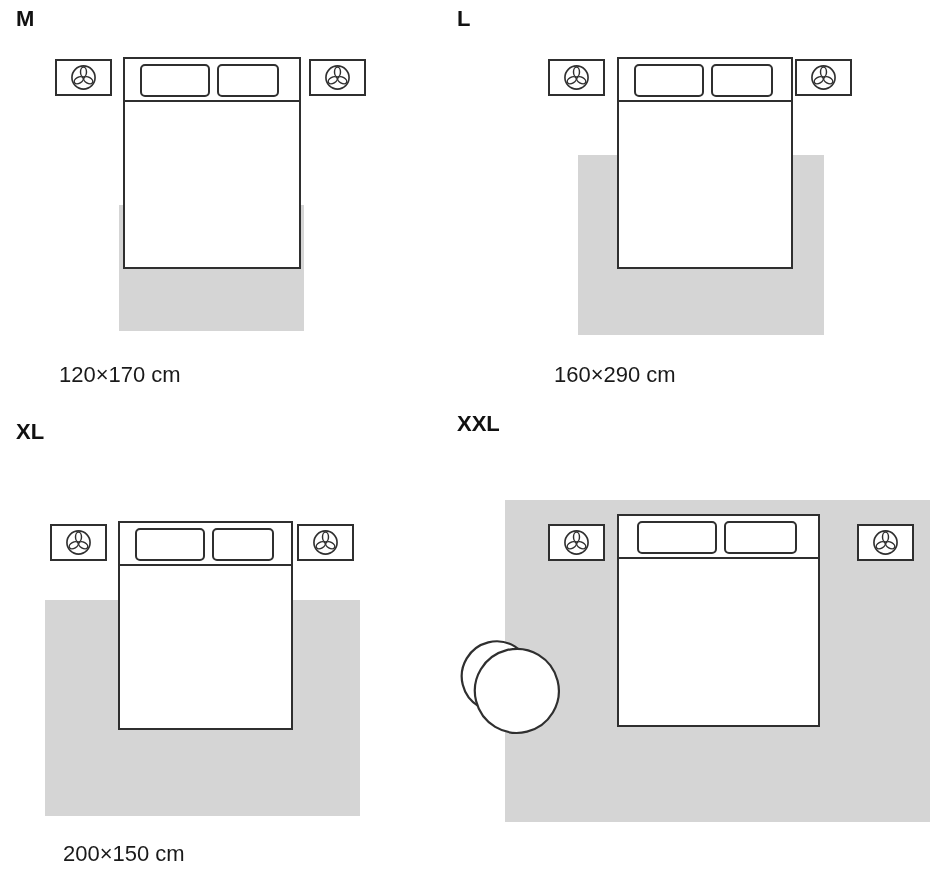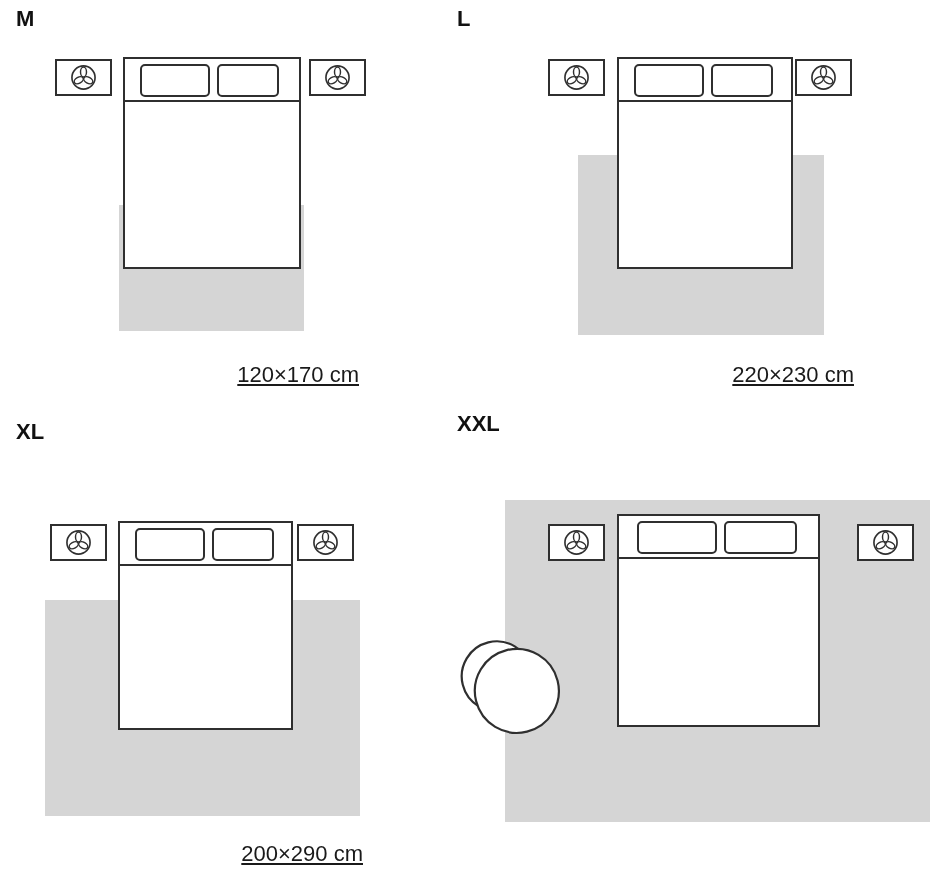--- a/index.html
+++ b/index.html
@@ -14,21 +14,21 @@
   .panel-l   { left: 440px; top: 0;     width: 500px; height: 400px; }
   .panel-xl  { left: 0;     top: 400px; width: 440px; height: 480px; }
   .panel-xxl { left: 440px; top: 400px; width: 500px; height: 480px; }
 
   .panel-label { position: absolute; font-weight: 700; font-size: 22px; color: #111111; }
   .panel-m  .panel-label { left: 16px; top: 6px; }
   .panel-l  .panel-label { left: 17px; top: 6px; }
   .panel-xl .panel-label { left: 16px; top: 19px; }
   .panel-xxl .panel-label { left: 17px; top: 11px; text-align: right; }
 
-  .size-label { position: absolute; font-size: 22px; color: #1a1a1a; text-align: right; width: 300px; text-decoration: underline; }
+  .size-label { position: absolute; font-size: 22px; color: #1a1a1a; text-align: left; width: 300px; }
   .panel-m  .size-label { left: 59px;  top: 362px; }
   .panel-l  .size-label { left: 114px; top: 362px; }
   .panel-xl .size-label { left: 63px;  top: 441px; }
   .panel-xxl .size-label { left: 115px; top: 445px; }
 
   .rug { position: absolute; background: #d5d5d5; }
   .panel-m  .rug { left: 119px; top: 205px; width: 185px; height: 126px; }
   .panel-l  .rug { left: 138px; top: 155px; width: 246px; height: 180px; }
   .panel-xl .rug { left: 45px;  top: 200px; width: 315px; height: 216px; }
   .panel-xxl .rug { left: 65px; top: 100px; width: 425px; height: 322px; }
@@ -125,21 +125,21 @@
           <ellipse cx="14" cy="8.3" rx="3.1" ry="5.1" transform="rotate(120 14 14)"></ellipse>
           <ellipse cx="14" cy="8.3" rx="3.1" ry="5.1" transform="rotate(240 14 14)"></ellipse>
         </g>
       </svg>
     </div>
     <div class="bed">
       <div class="bed-divider"></div>
       <div class="pillow pillow-left"></div>
       <div class="pillow pillow-right"></div>
     </div>
-    <div class="size-label">220×230 cm</div>
+    <div class="size-label">160×290 cm</div>
   </section>
 
   <section class="panel panel-xl">
     <div class="panel-label">XL</div>
     <div class="rug"></div>
     <div class="nightstand nightstand-left">
       <svg class="plant" viewBox="0 0 28 28">
         <circle cx="14" cy="14" r="12" fill="none" stroke="#2f2f2f" stroke-width="1.7"></circle>
         <g fill="none" stroke="#2f2f2f" stroke-width="1.5">
           <ellipse cx="14" cy="8.3" rx="3.1" ry="5.1"></ellipse>
@@ -156,21 +156,21 @@
           <ellipse cx="14" cy="8.3" rx="3.1" ry="5.1" transform="rotate(120 14 14)"></ellipse>
           <ellipse cx="14" cy="8.3" rx="3.1" ry="5.1" transform="rotate(240 14 14)"></ellipse>
         </g>
       </svg>
     </div>
     <div class="bed">
       <div class="bed-divider"></div>
       <div class="pillow pillow-left"></div>
       <div class="pillow pillow-right"></div>
     </div>
-    <div class="size-label">200×290 cm</div>
+    <div class="size-label">200×150 cm</div>
   </section>
 
   <section class="panel panel-xxl">
     <div class="panel-label">XXL</div>
     <div class="rug"></div>
     <div class="nightstand nightstand-left">
       <svg class="plant" viewBox="0 0 28 28">
         <circle cx="14" cy="14" r="12" fill="none" stroke="#2f2f2f" stroke-width="1.7"></circle>
         <g fill="none" stroke="#2f2f2f" stroke-width="1.5">
           <ellipse cx="14" cy="8.3" rx="3.1" ry="5.1"></ellipse>

